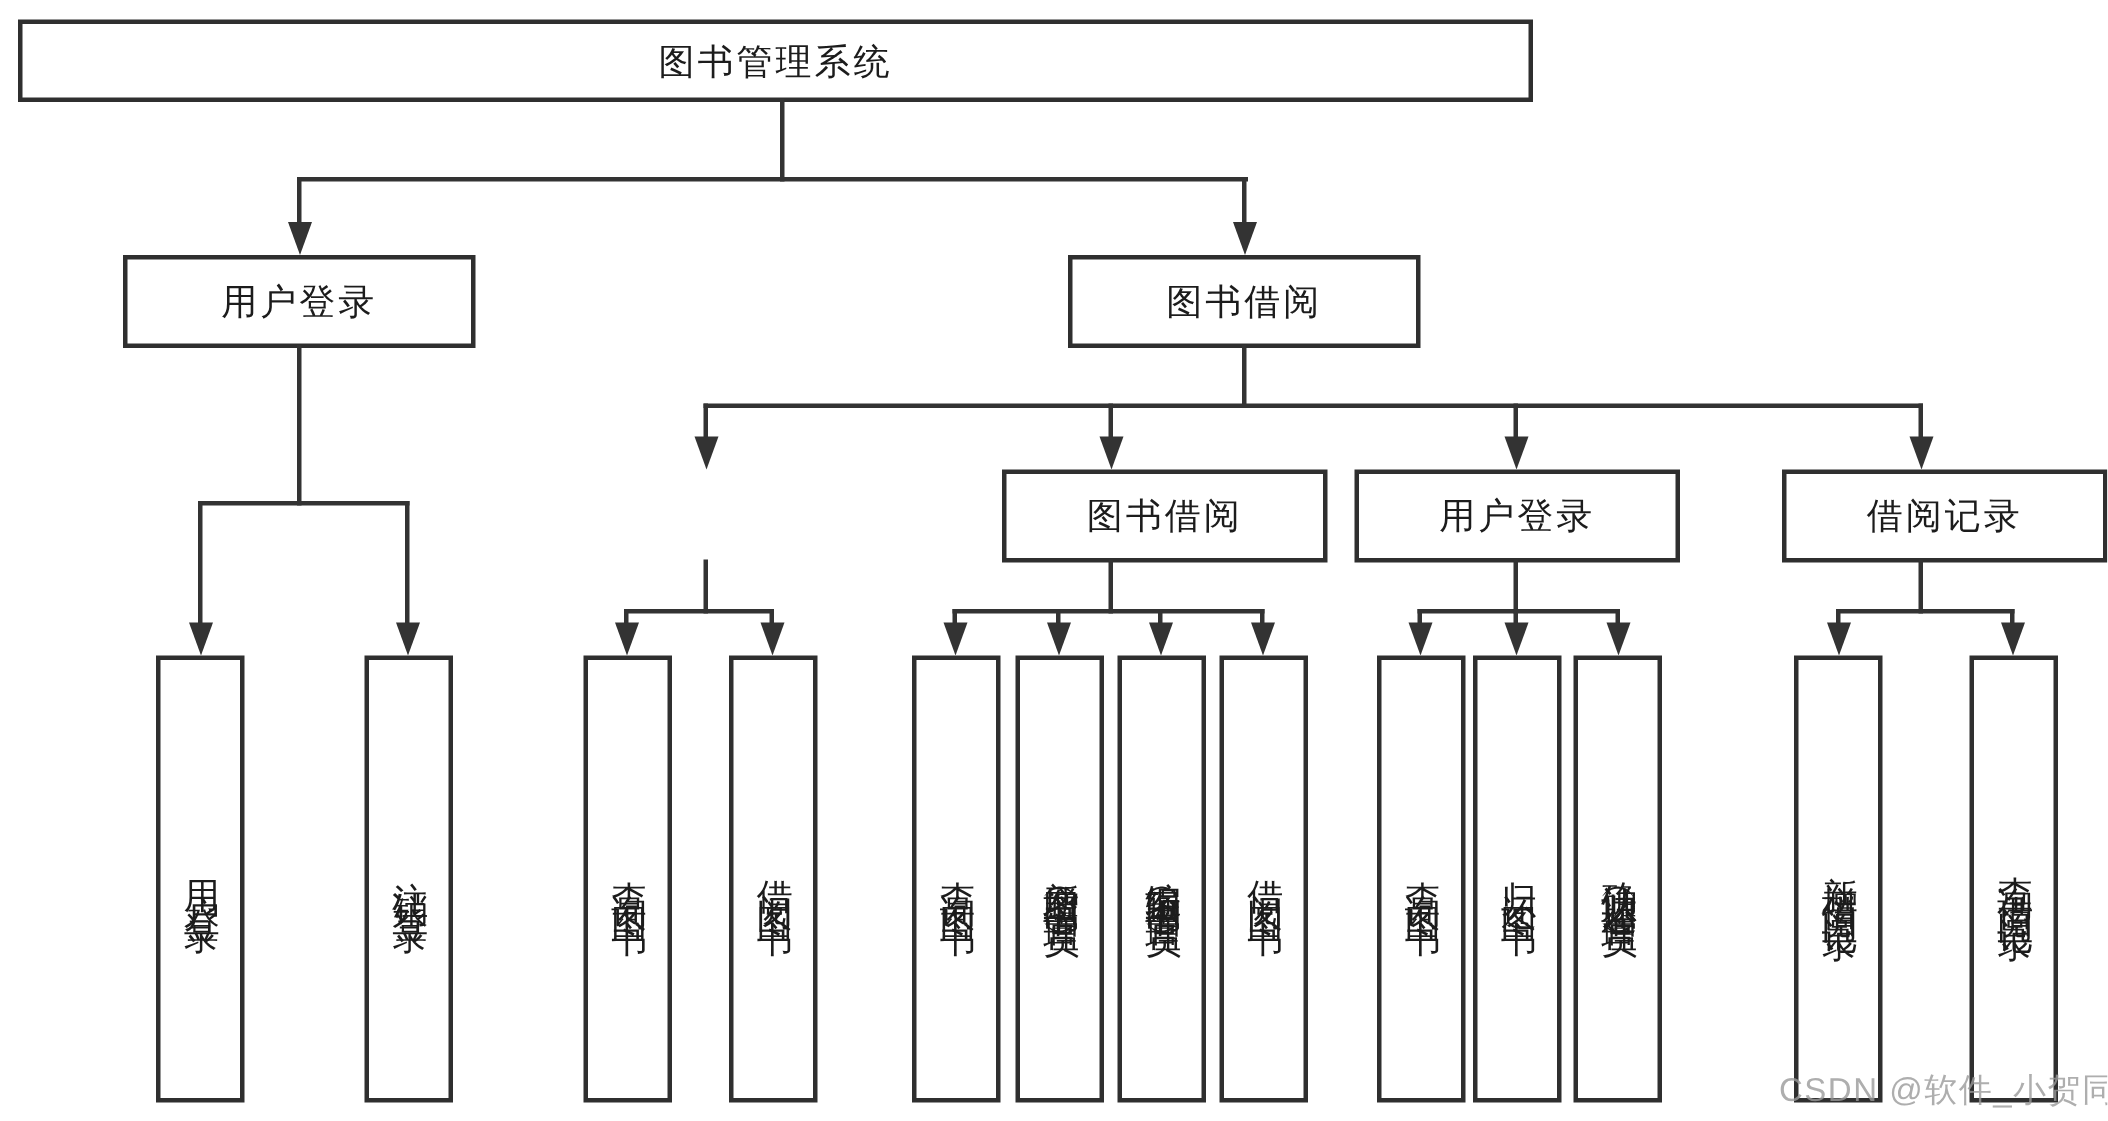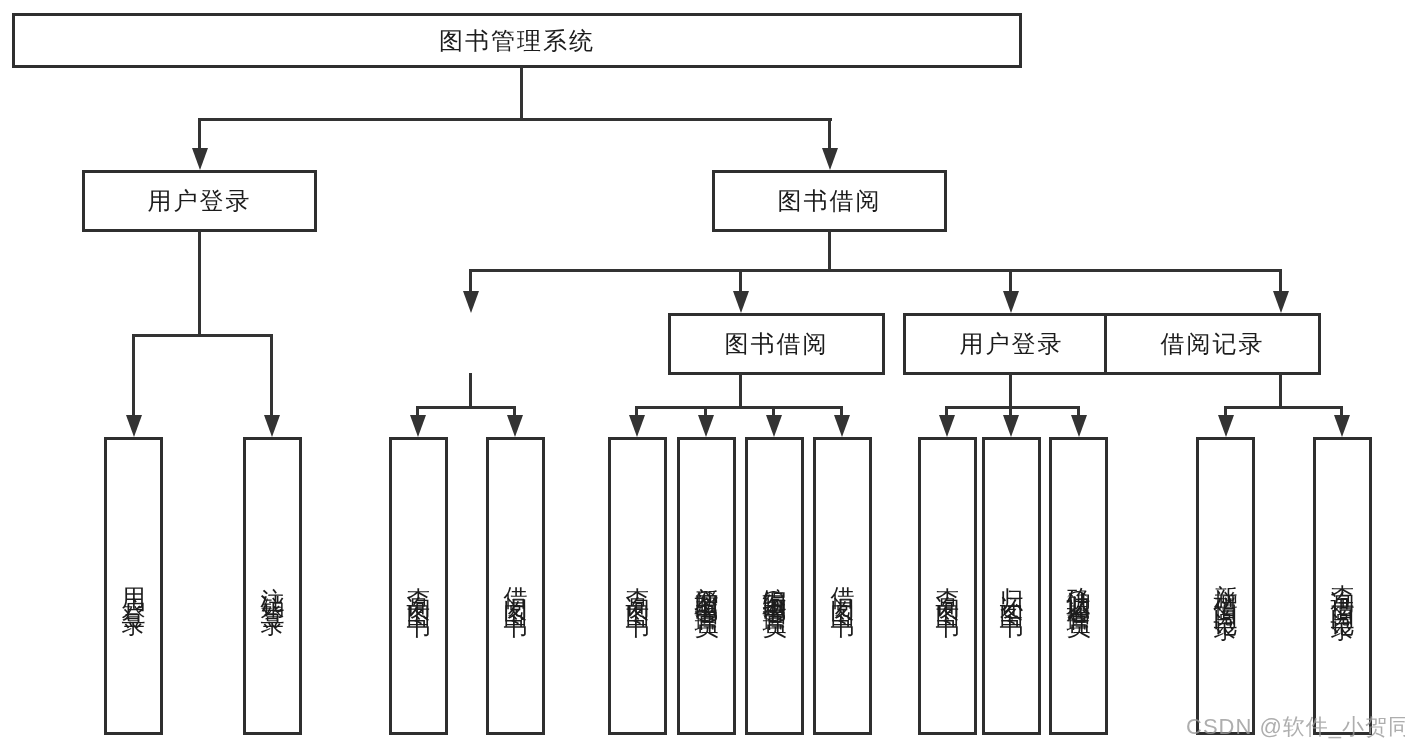--- a/index.html
+++ b/index.html
@@ -24,21 +24,21 @@
   }
   
   #b-root{left:12px;top:13px;width:1010px;height:55px;}
   
   #b-l2-0{left:82px;top:170px;width:235px;height:62px;}
   #b-l2-1{left:712px;top:170px;width:235px;height:62px;}
   
   #b-l3-0{left:363px;top:313px;width:217px;height:62px;}
   #b-l3-1{left:668px;top:313px;width:217px;height:62px;}
   #b-l3-2{left:903px;top:313px;width:217px;height:62px;}
-  #b-l3-3{left:1104px;top:313px;width:217px;height:62px;}
+  #b-l3-3{left:1188px;top:313px;width:217px;height:62px;}
   
   .leaf{top:437px;width:59px;height:298px;}
   #b-leaf-0{left:104px;} #b-leaf-1{left:243px;}
   #b-leaf-2{left:389px;} #b-leaf-3{left:486px;}
   #b-leaf-4{left:608px;} #b-leaf-5{left:677px;} #b-leaf-6{left:745px;} #b-leaf-7{left:813px;}
   #b-leaf-8{left:918px;} #b-leaf-9{left:982px;} #b-leaf-10{left:1049px;}
   #b-leaf-11{left:1196px;} #b-leaf-12{left:1313px;}
   
   #v-root{left:520px;top:66px;width:3px;height:55px;}
   #h-root{left:199px;top:118px;width:633px;height:3px;}

